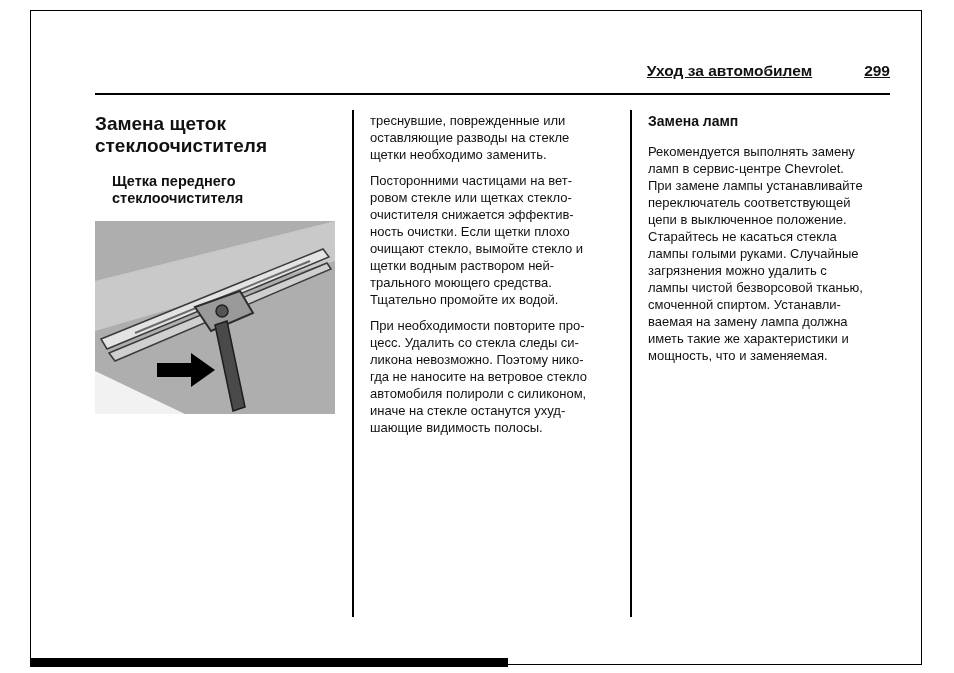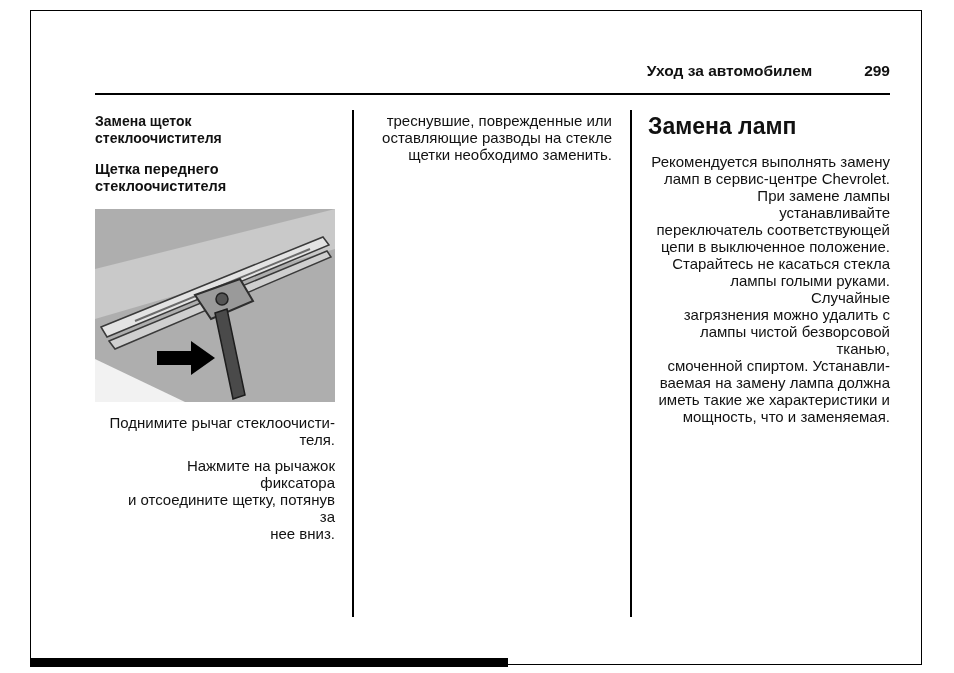--- a/index.html
+++ b/index.html
@@ -37,20 +37,21 @@
     position: absolute;
     left: 95px;
     top: 62px;
     width: 795px;
     display: flex;
     justify-content: flex-end;
     align-items: baseline;
     gap: 52px;
     font-weight: bold;
     font-size: 15.5px;
+    text-decoration: underline;
   }
   .header-rule {
     position: absolute;
     left: 95px;
     top: 93px;
     width: 795px;
     height: 2px;
     background: #000000;
   }
   .col {
@@ -66,46 +67,45 @@
     top: 110px;
     width: 1.5px;
     height: 507px;
     background: #000000;
   }
   .divider-1 { left: 352px; }
   .divider-2 { left: 630px; }
   .pre { white-space: pre-line; }
   h1.col1-heading {
     margin: 0 0 0 0;
-    font-size: 14px;
+    font-size: 19px;
     line-height: 1.18;
     font-weight: bold;
   }
   h2.col1-subheading {
-    margin: 15px 0 0 0;
+    margin: 15px 0 0 17px;
     font-size: 14.5px;
     line-height: 1.18;
     font-weight: bold;
   }
   h1.col3-heading {
     margin: 2px 0 14px 0;
-    font-size: 23px;
+    font-size: 14px;
     line-height: 1.1;
     font-weight: bold;
   }
   figure.illustration {
     margin: 14px 0 0 0;
     width: 240px;
     height: 193px;
   }
   p.body-text {
     margin: 0 0 9px 0;
-    font-size: 15px;
+    font-size: 13px;
     line-height: 17px;
-    text-align: right;
   }
   .col1 .steps { margin-top: 12px; }
   p.step { padding-left: 14px; margin-bottom: 9px; }
 </style>
 </head>
 <body>
 
 <div class="viewport">
 
   <div class="page-frame"></div>
@@ -141,33 +141,41 @@
 
         <polygon points="120,104 132,100 150,186 138,190" fill="#4a4a4a" stroke="#1d1d1d" stroke-width="1.5"></polygon>
 
         <g>
           <rect x="62" y="142" width="34" height="14" fill="#000000"></rect>
           <polygon points="96,132 96,166 120,149" fill="#000000"></polygon>
         </g>
       </svg>
     </figure>
 
-    <div class="steps">
-      <p class="body-text step pre">Поднимите рычаг стеклоочисти-
-теля.</p>
-      <p class="body-text step pre">Нажмите на рычажок фиксатора
-и отсоедините щетку, потянув за
-нее вниз.</p>
-    </div>
   </div>
 
   <div class="col col2">
     <p class="body-text pre">треснувшие, поврежденные или
 оставляющие разводы на стекле
 щетки необходимо заменить.</p>
+    <p class="body-text pre">Посторонними частицами на вет-
+ровом стекле или щетках стекло-
+очистителя снижается эффектив-
+ность очистки. Если щетки плохо
+очищают стекло, вымойте стекло и
+щетки водным раствором ней-
+трального моющего средства.
+Тщательно промойте их водой.</p>
+    <p class="body-text pre">При необходимости повторите про-
+цесс. Удалить со стекла следы си-
+ликона невозможно. Поэтому нико-
+гда не наносите на ветровое стекло
+автомобиля полироли с силиконом,
+иначе на стекле останутся ухуд-
+шающие видимость полосы.</p>
   </div>
 
   <div class="col col3">
     <h1 class="col3-heading pre">Замена ламп</h1>
     <p class="body-text pre">Рекомендуется выполнять замену
 ламп в сервис-центре Chevrolet.
 При замене лампы устанавливайте
 переключатель соответствующей
 цепи в выключенное положение.
 Старайтесь не касаться стекла

